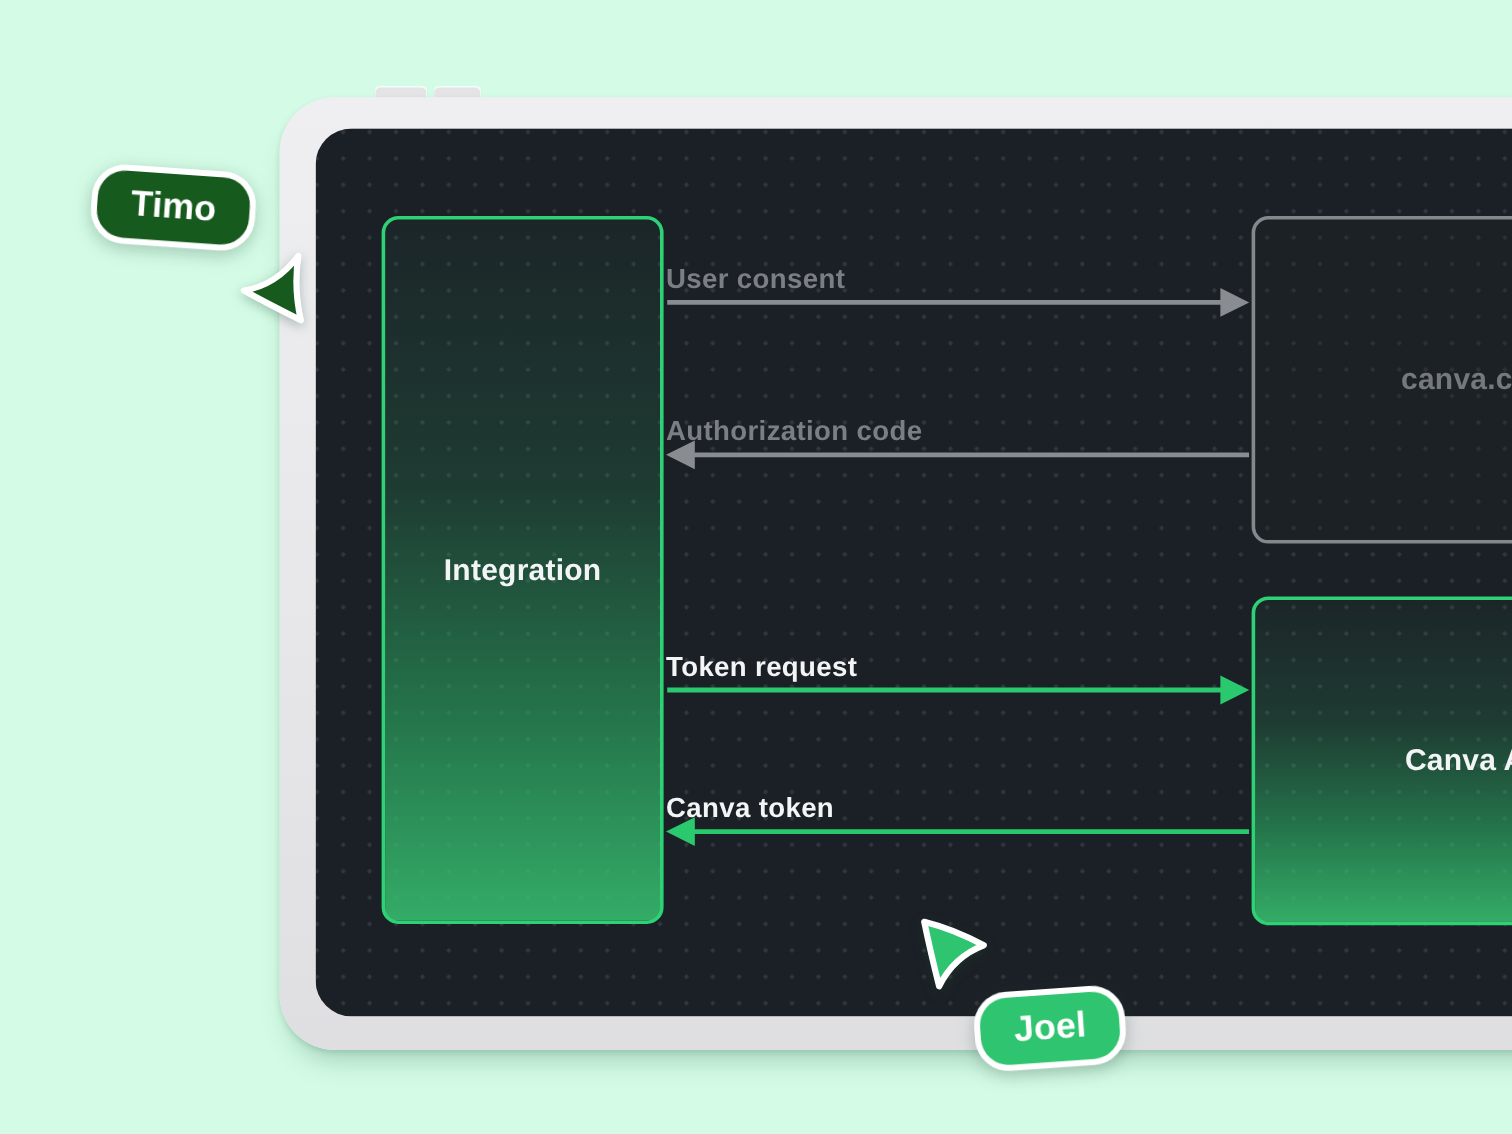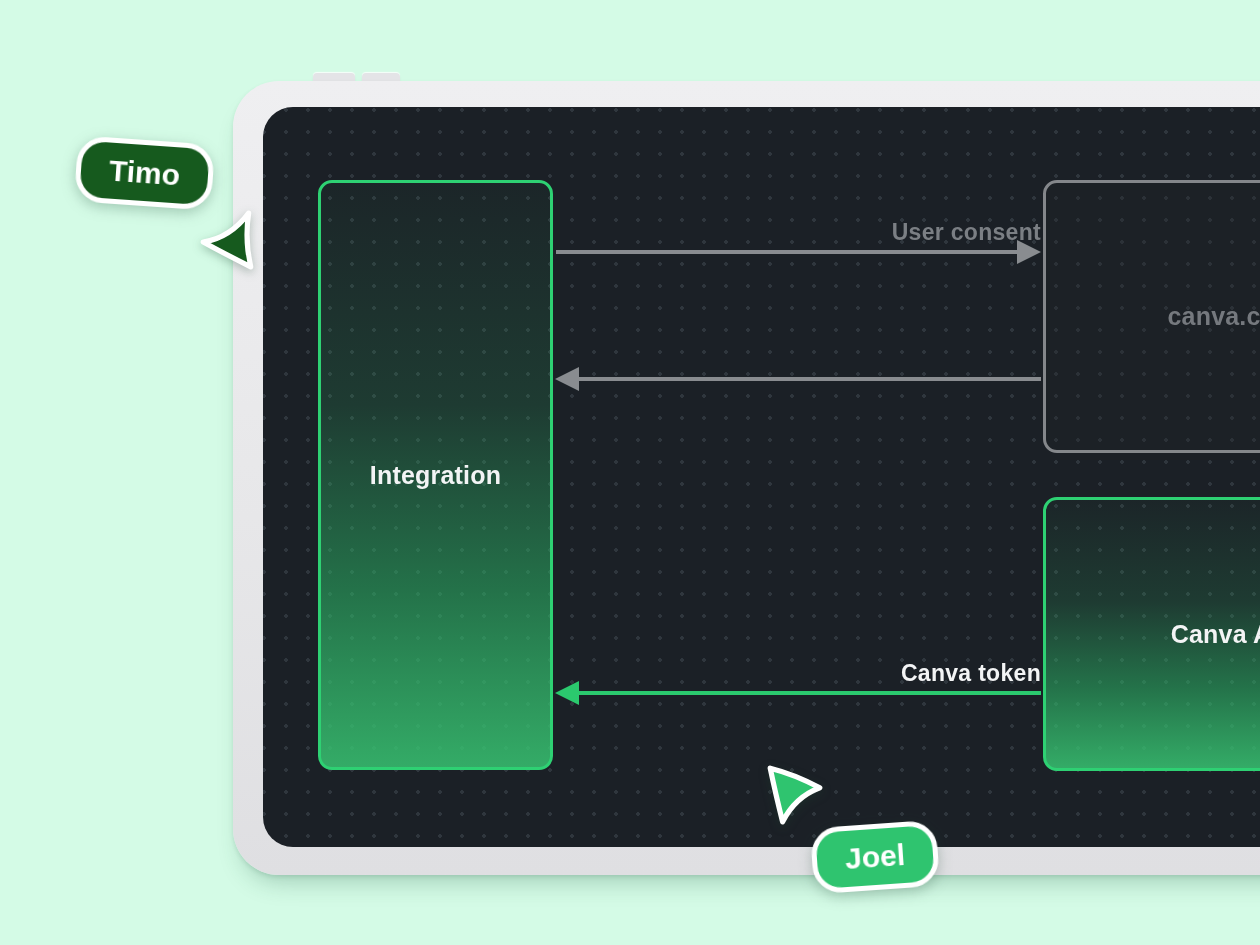--- a/index.html
+++ b/index.html
@@ -57,21 +57,21 @@
   .node-canva-api   { left:780px; top:390px; width:380px; height:274px; }
 
   
   .edge { position:absolute; left:292px; width:486px; height:36px; }
   .edge-user-consent  { top:127px; }
   .edge-auth-code     { top:254px; }
   .edge-token-request { top:450px; }
   .edge-access-token  { top:568px; }
 
   .edge-label {
-    position:absolute; bottom:24px; width:100%; text-align:right;
+    position:absolute; bottom:24px; width:100%; text-align:left;
     font-size:23px; letter-spacing:.3px;
   }
   .edge-label.gray  { color:#7b7f84; font-weight:600; }
   .edge-label.white { color:#f3f4f5; font-weight:700; }
 
   .edge svg { position:absolute; left:0; top:0; }
   .stroke-gray  { stroke:#898c90; }
   .fill-gray    { fill:#898c90; }
   .stroke-green { stroke:#2bc96e; }
   .fill-green   { fill:#2bc96e; }
@@ -116,26 +116,34 @@
 
       <div class="edge edge-user-consent">
         <div class="edge-label gray">User consent</div>
         <svg width="486" height="36" viewBox="0 0 486 36">
           <line class="stroke-gray" x1="1" y1="18" x2="470" y2="18" stroke-width="4"></line>
           <path class="fill-gray" d="M462 6 L486 18 L462 30 Z"></path>
         </svg>
       </div>
 
       <div class="edge edge-auth-code">
+        <div class="edge-label gray">Authorization code</div>
         <svg width="486" height="36" viewBox="0 0 486 36">
           <line class="stroke-gray" x1="16" y1="18" x2="486" y2="18" stroke-width="4"></line>
           <path class="fill-gray" d="M24 6 L0 18 L24 30 Z"></path>
         </svg>
       </div>
 
+      <div class="edge edge-token-request">
+        <div class="edge-label white">Token request</div>
+        <svg width="486" height="36" viewBox="0 0 486 36">
+          <line class="stroke-green" x1="1" y1="18" x2="470" y2="18" stroke-width="4"></line>
+          <path class="fill-green" d="M462 6 L486 18 L462 30 Z"></path>
+        </svg>
+      </div>
 
       <div class="edge edge-access-token">
         <div class="edge-label white">Canva token</div>
         <svg width="486" height="36" viewBox="0 0 486 36">
           <line class="stroke-green" x1="16" y1="18" x2="486" y2="18" stroke-width="4"></line>
           <path class="fill-green" d="M24 6 L0 18 L24 30 Z"></path>
         </svg>
       </div>
 
     </div>

